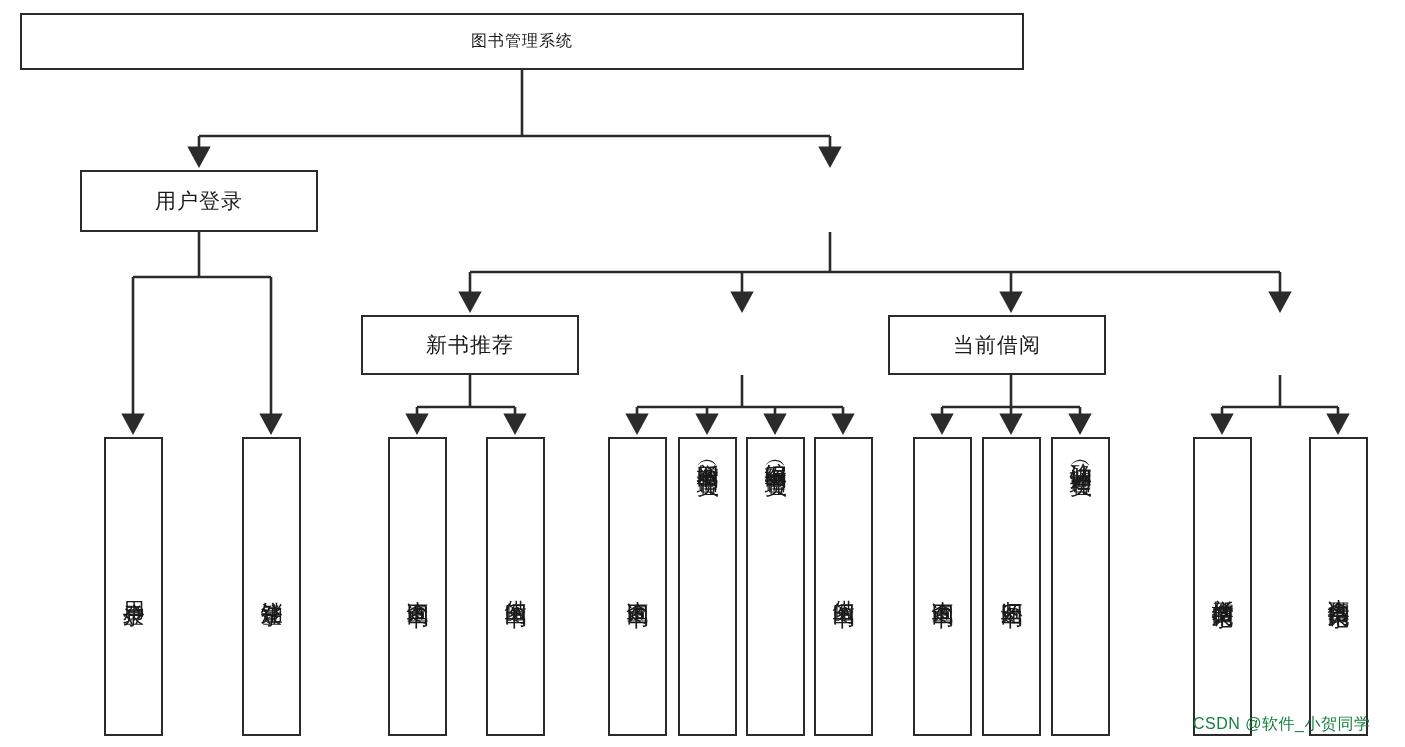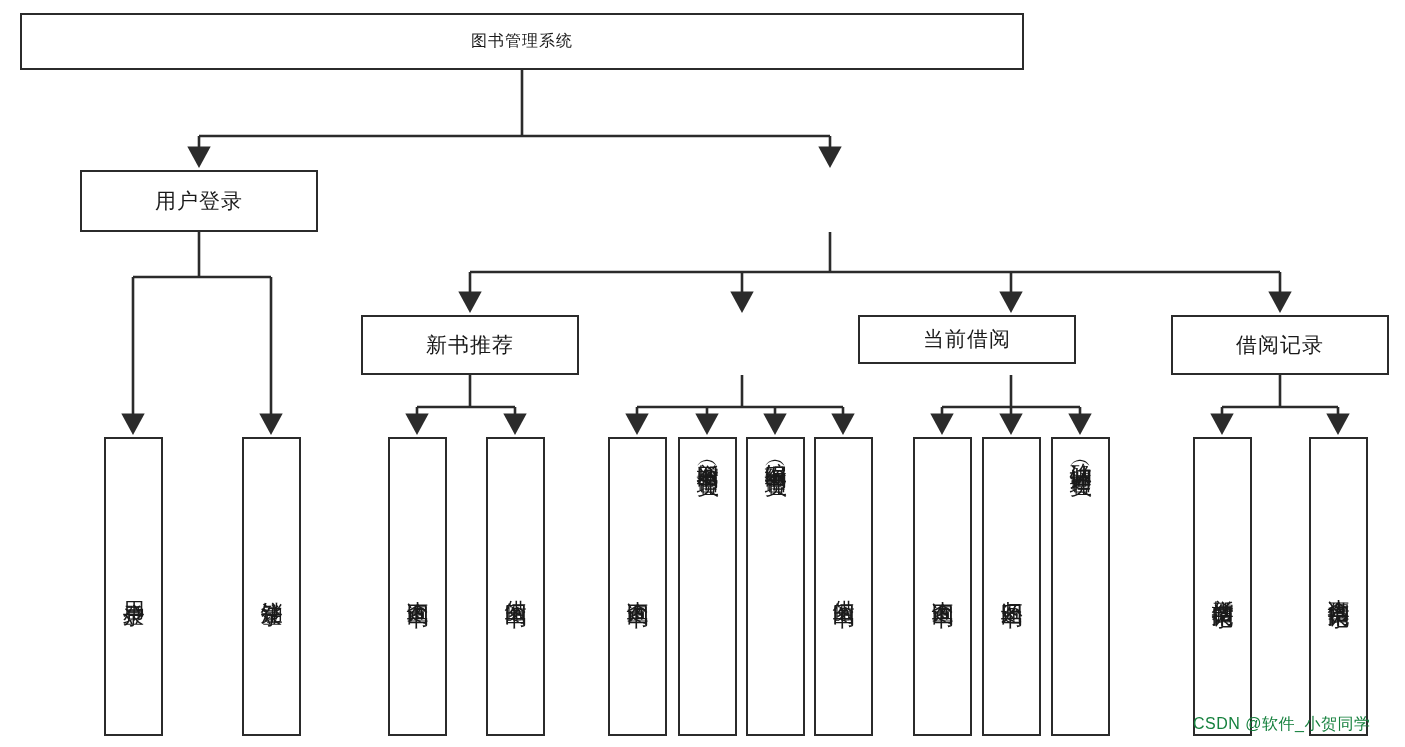--- a/index.html
+++ b/index.html
@@ -129,25 +129,22 @@
     <span class="label">图书管理系统</span>
   </div>
 
   <div class="node horiz" style="left:80px;top:170px;width:238px;height:62px;">
     <span class="label">用户登录</span>
   </div>
 
   <div class="node horiz" style="left:361px;top:315px;width:218px;height:60px;justify-content:center;">
     <span class="label">新书推荐</span>
   </div>
-  <div class="node horiz" style="left:858px;top:315px;width:218px;height:49px;">
+  <div class="node horiz" style="left:888px;top:315px;width:218px;height:60px;">
     <span class="label">当前借阅</span>
-  </div>
-  <div class="node horiz" style="left:1171px;top:315px;width:218px;height:60px;">
-    <span class="label">借阅记录</span>
   </div>
 
   <div class="node vert" style="left:104px;top:437px;width:59px;height:299px;">
     <span class="label">用户登录</span>
   </div>
   <div class="node vert" style="left:242px;top:437px;width:59px;height:299px;">
     <span class="label">注销登录</span>
   </div>
 
   <div class="node vert" style="left:388px;top:437px;width:59px;height:299px;">

